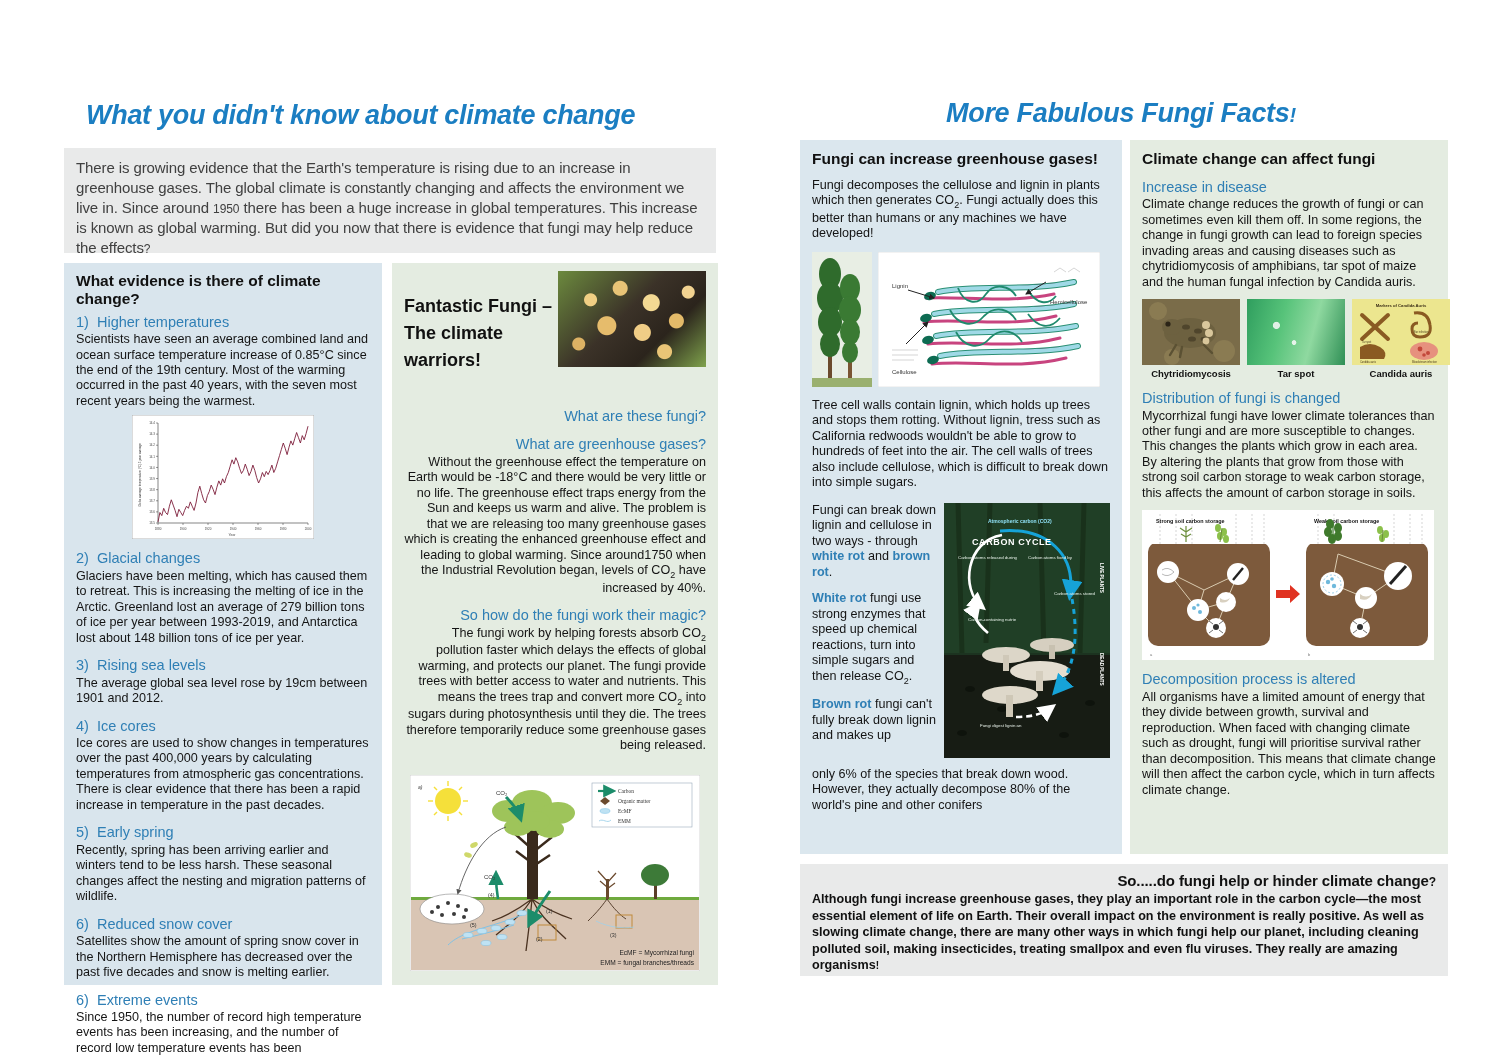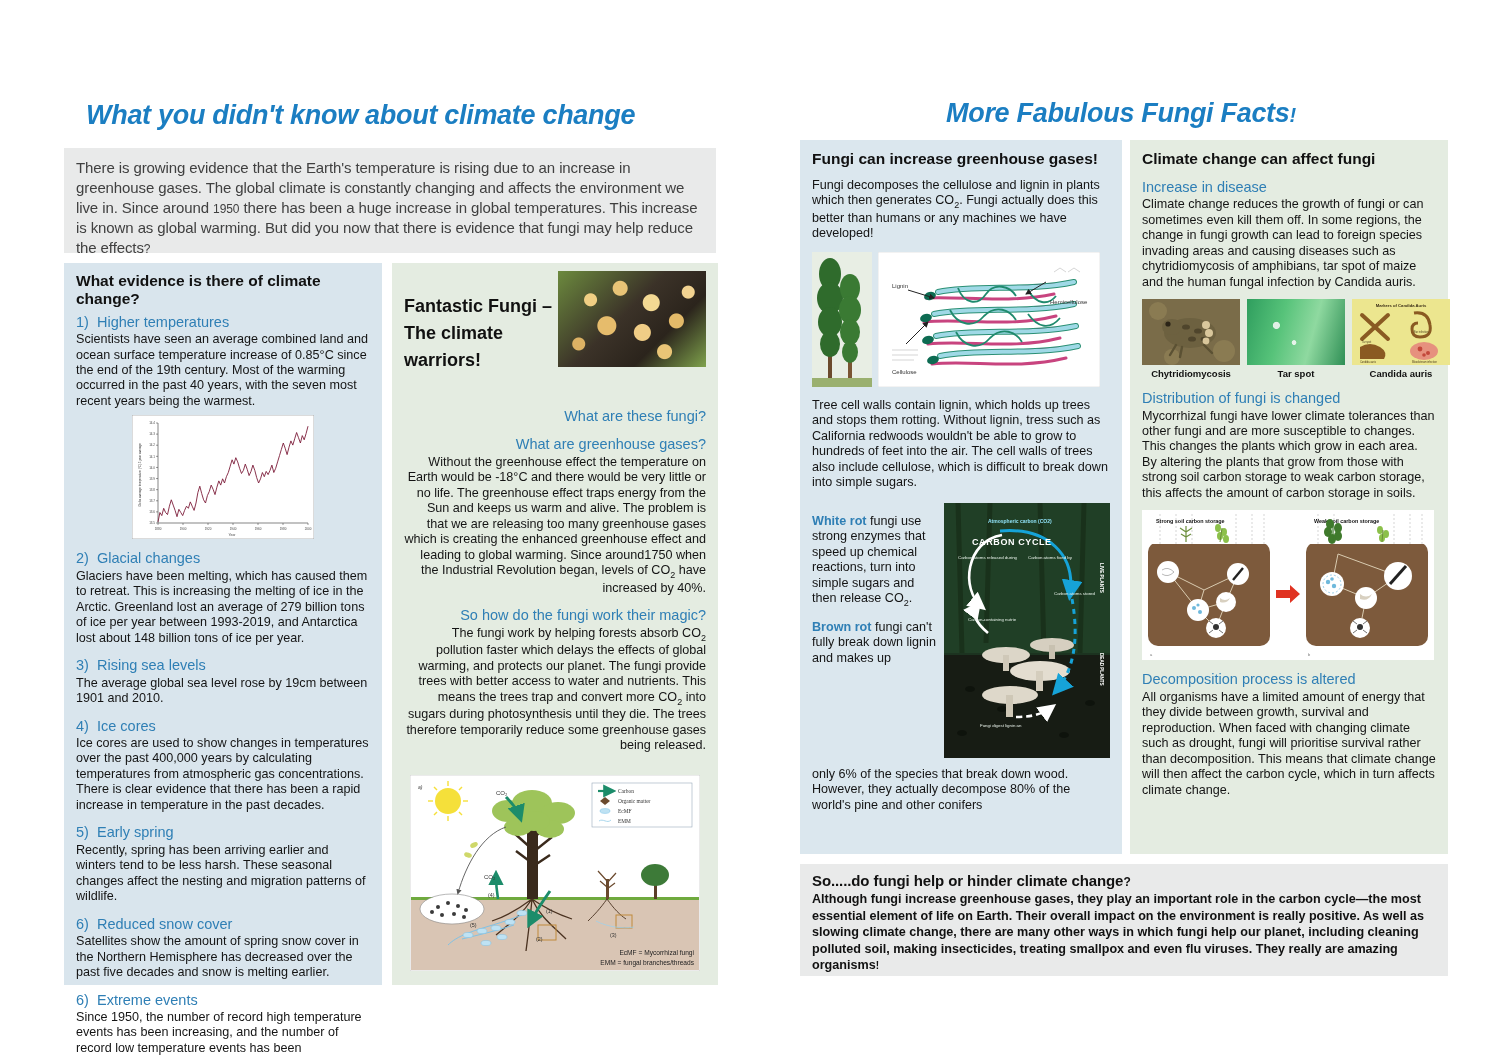--- a/index.html
+++ b/index.html
@@ -210,21 +210,21 @@
     </figure>
 
     <h3 class="sub">
       <span>2)</span>&nbsp;&nbsp;<span>Glacial changes</span>
     </h3>
     <p class="body">Glaciers have been melting, which has caused them to retreat. This is increasing the melting of ice in the Arctic. Greenland lost an average of 279 billion tons of ice per year between 1993-2019, and Antarctica lost about 148 billion tons of ice per year.</p>
 
     <h3 class="sub">
       <span>3)</span>&nbsp;&nbsp;<span>Rising sea levels</span>
     </h3>
-    <p class="body">The average global sea level rose by 19cm between 1901 and 2010.</p>
+    <p class="body">The average global sea level rose by 19cm between 1901 and 2012.</p>
 
     <h3 class="sub">
       <span>4)</span>&nbsp;&nbsp;<span>Ice cores</span>
     </h3>
     <p class="body">Ice cores are used to show changes in temperatures over the past 400,000 years by calculating temperatures from atmospheric gas concentrations. There is clear evidence that there has been a rapid increase in temperature in the past decades.</p>
 
     <h3 class="sub">
       <span>5)</span>&nbsp;&nbsp;<span>Early spring</span>
     </h3>
     <p class="body">Recently, spring has been arriving earlier and winters tend to be less harsh. These seasonal changes affect the nesting and migration patterns of wildlife.</p>
@@ -467,20 +467,23 @@
             <path d="M176 20 l6 -4 l6 4 M190 20 l6 -4 l6 4"></path>
           </g>
         </svg>
       </div>
     </div>
 
     <p class="body" style="margin-top:11px;">Tree cell walls contain lignin, which holds up trees and stops them rotting. Without lignin, tress such as California redwoods wouldn't be able to grow to hundreds of feet into the air. The cell walls of trees also include cellulose, which is difficult to break down into simple sugars.</p>
 
     <div style="display:flex;gap:8px;margin-top:12px;">
       <div style="width:124px;flex:none;">
+        <p class="body">
+          <span>Fungi can break down lignin and cellulose in two ways - through </span><span class="blue bold">white rot</span><span> and </span><span class="blue bold">brown rot</span><span>.</span>
+        </p>
         <p class="body" style="margin-top:11px;">
           <span class="blue bold">White rot</span><span> fungi use strong enzymes that speed up chemical reactions, turn into simple sugars and then release CO<sub>2</sub>.</span>
         </p>
         <p class="body" style="margin-top:11px;">
           <span class="blue bold">Brown rot</span><span> fungi can't fully break down lignin and makes up</span>
         </p>
       </div>
 
       <figure class="photo ph-cycle" style="width:166px;height:255px;flex:none;">
         <svg viewBox="0 0 166 255" width="166" height="255">
@@ -726,21 +729,21 @@
         <text x="8" y="146" font-size="4" fill="#777">a</text>
         <text x="166" y="146" font-size="4" fill="#777">b</text>
       </svg>
     </figure>
 
     <h3 class="sub">Decomposition process is altered</h3>
     <p class="body">All organisms have a limited amount of energy that they divide between growth, survival and reproduction. When faced with changing climate such as drought, fungi will prioritise survival rather than decomposition. This means that climate change will then affect the carbon cycle, which in turn affects climate change.</p>
   </div>
 
   <div class="panel bg-grey" style="left:800px;top:864px;width:648px;height:112px;padding:8px 12px;">
-    <div style="font-weight:bold;font-size:15px;letter-spacing:-0.1px;">
+    <div style="font-weight:bold;font-size:15px;letter-spacing:-0.1px;text-align:right;">
       <span>So.....do fungi help or hinder climate change</span><span style="font-size:12px;">?</span>
     </div>
     <div style="font-weight:bold;font-size:12.6px;line-height:1.32;margin-top:2px;">
       <span>Although fungi increase greenhouse gases, they play an important role in the carbon cycle—the most essential element of life on Earth. Their overall impact on the environment is really positive. As well as slowing climate change, there are many other ways in which fungi help our planet, including cleaning polluted soil, making insecticides, treating smallpox and even flu viruses. They really are amazing organisms</span><span style="font-size:10px;">!</span>
     </div>
   </div>
 
 </div>
 
 </body></html>

